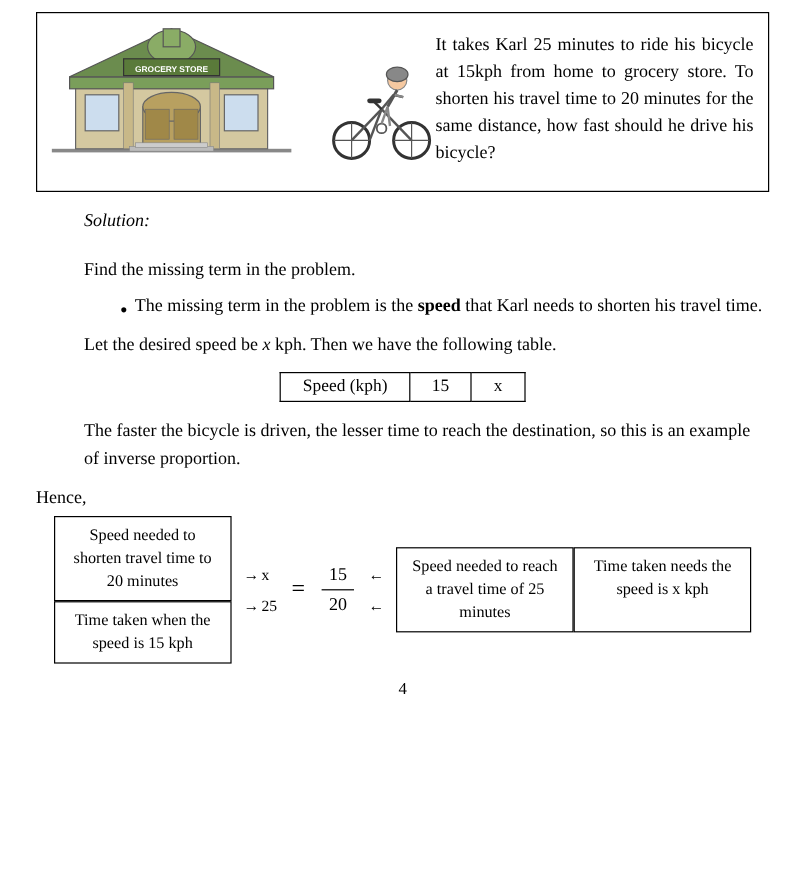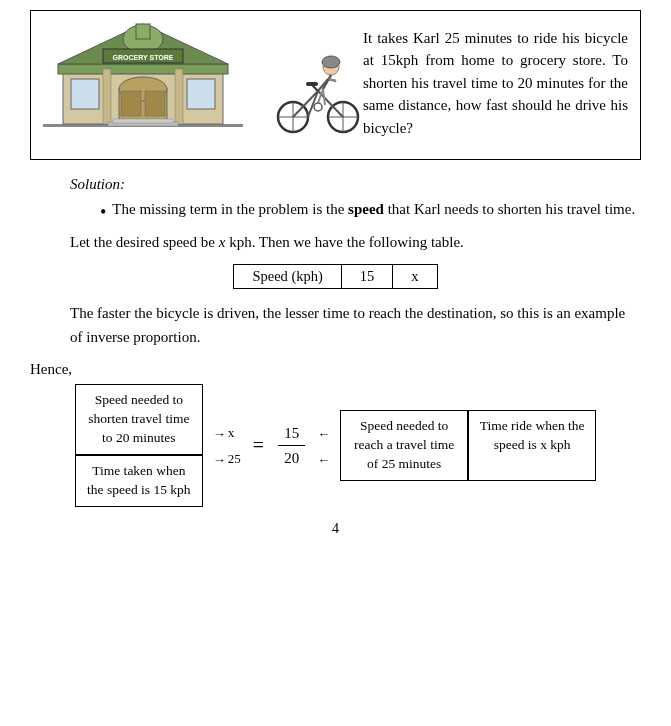--- a/index.html
+++ b/index.html
@@ -48,21 +48,21 @@
       line-height: 1.5;
       width: 100%;
     }
 
     .solution-section {
       padding-left: 0px;
     }
 
     .solution-label {
       font-style: italic;
-      margin-bottom: 8px;
+      margin-bottom: 20px;
     }
 
     .indent1 {
       padding-left: 40px;
     }
 
     .indent2 {
       padding-left: 70px;
     }
 
@@ -129,21 +129,21 @@
       flex-direction: column;
       gap: 0px;
     }
 
     .diagram-box {
       border: 1.5px solid #000;
       padding: 6px 10px;
       font-size: 13.5px;
       text-align: center;
       line-height: 1.4;
-      width: 128px;
+      width: 148px;
     }
 
     .diagram-box-top {
       margin-bottom: 0px;
     }
 
     .diagram-box-bottom {
       margin-top: 0px;
     }
 
@@ -268,20 +268,21 @@
     </svg>
   </div>
 
   <p class="problem-text">It takes Karl 25 minutes to ride his bicycle at 15kph from home to grocery store. To shorten his travel time to 20 minutes for the same distance, how fast should he drive his bicycle?</p>
 </div>
 
 <div class="solution-section">
 
   <p class="solution-label indent1">Solution:</p>
 
+  <p class="para indent1">Find the missing term in the problem.</p>
 
   <div class="indent2 bullet-item">
     <span class="bullet-dot">•</span>
     <span>
       <span>The missing term in the problem is the </span><span class="bold">speed</span><span> that Karl needs to shorten his travel time.</span>
     </span>
   </div>
 
   <p class="para indent1" style="margin-top:0;">
     <span>Let the desired speed be </span><em>x</em><span> kph. Then we have the following table.</span>
@@ -343,21 +344,21 @@
             </div>
           </div>
         </div>
       </div>
 
       <div class="diagram-right">
         <div class="diagram-box diagram-box-top">
           <span>Speed needed to reach a travel time of 25 minutes</span>
         </div>
         <div class="diagram-box diagram-box-bottom">
-          <span>Time ride when the speed is x kph</span>
+          <span>Time taken needs the speed is x kph</span>
         </div>
       </div>
 
     </div>
   </div>
 
   <p class="page-num">4</p>
 </div>
 
 </body></html>

